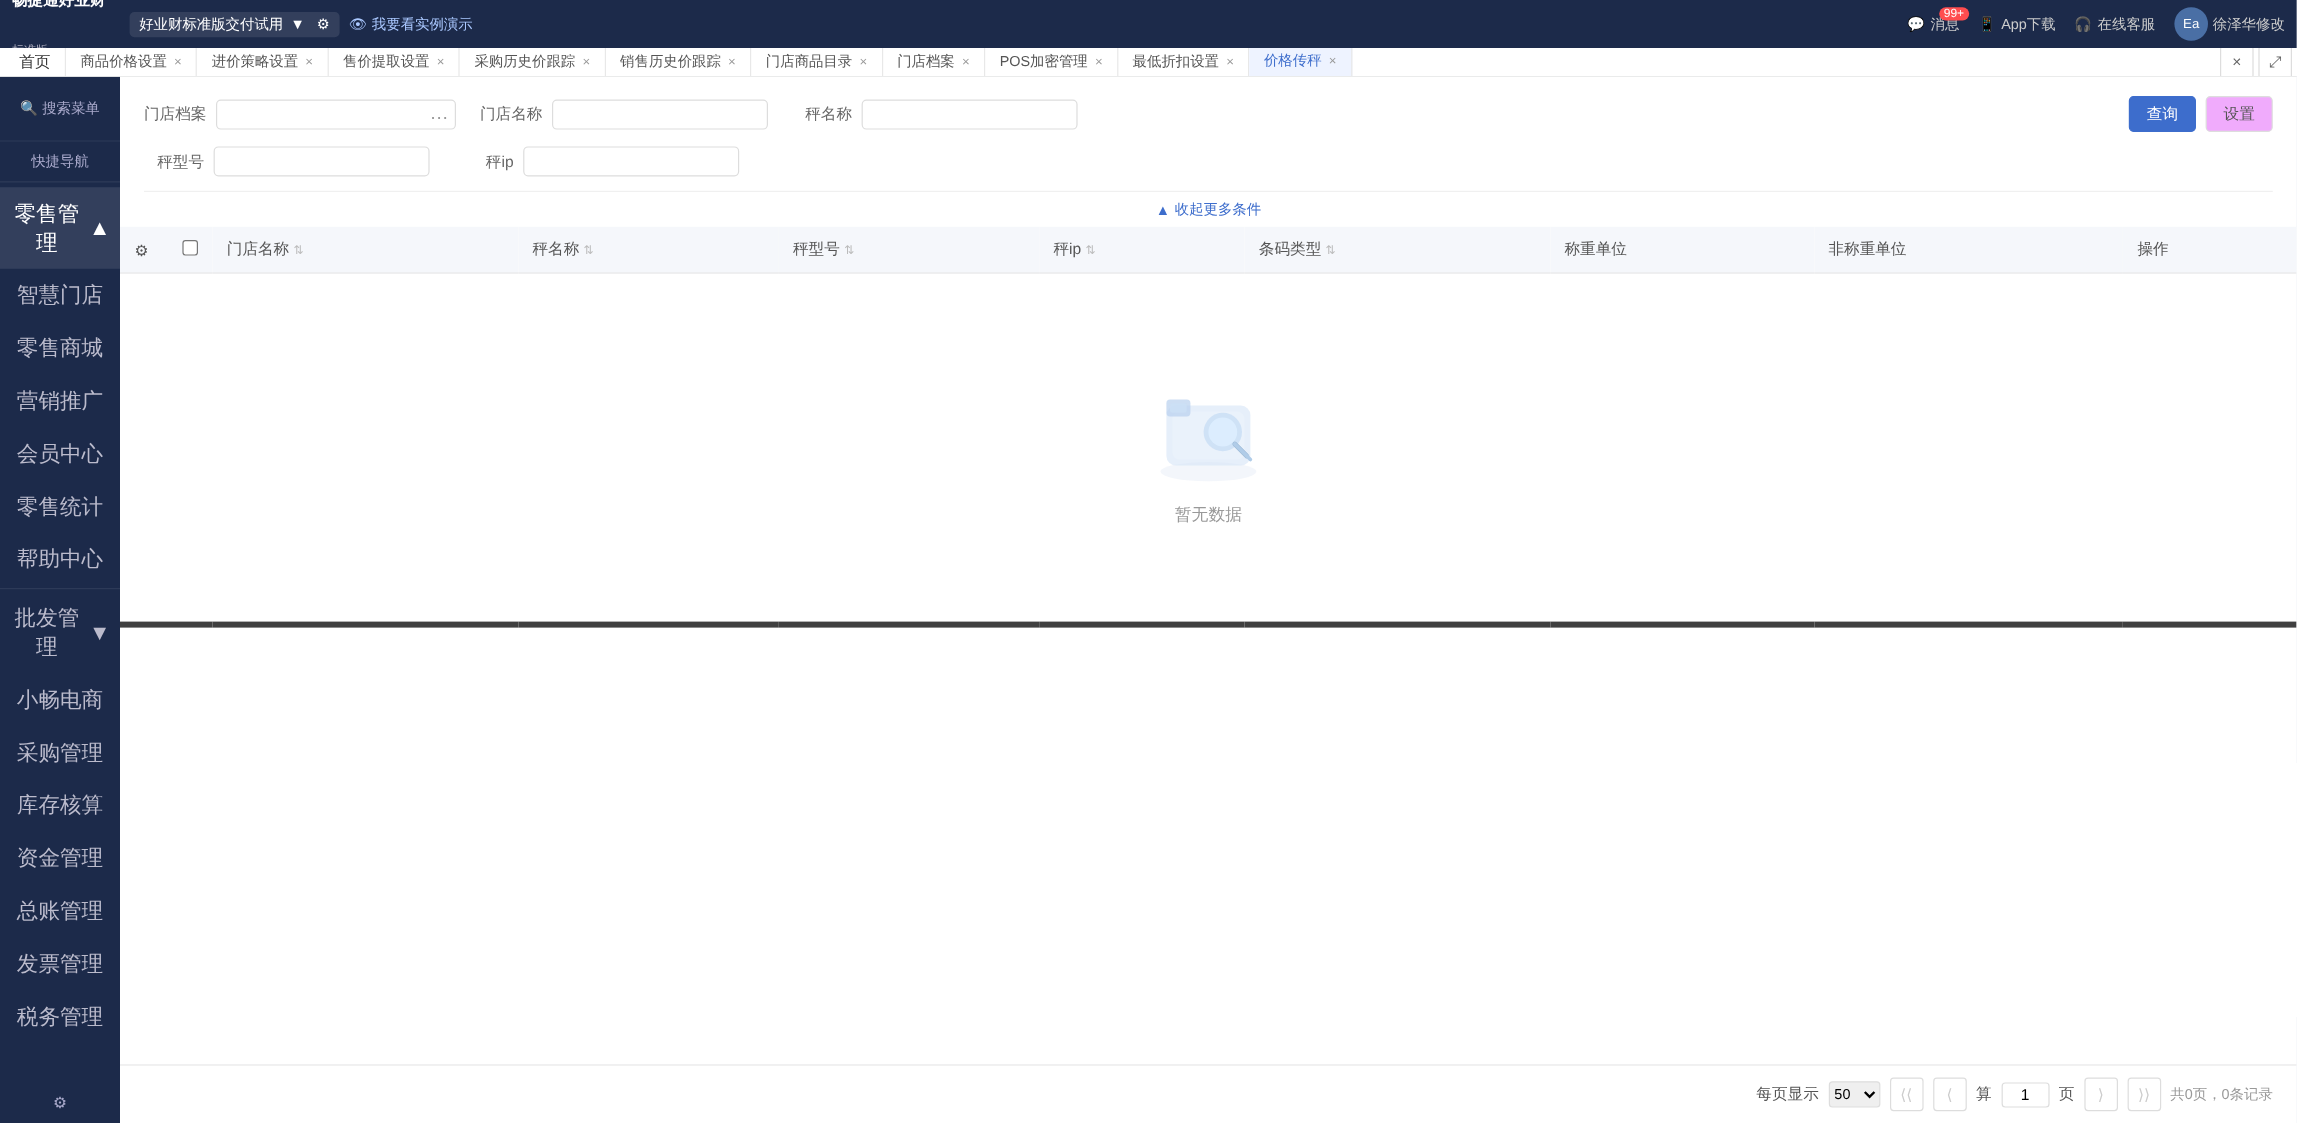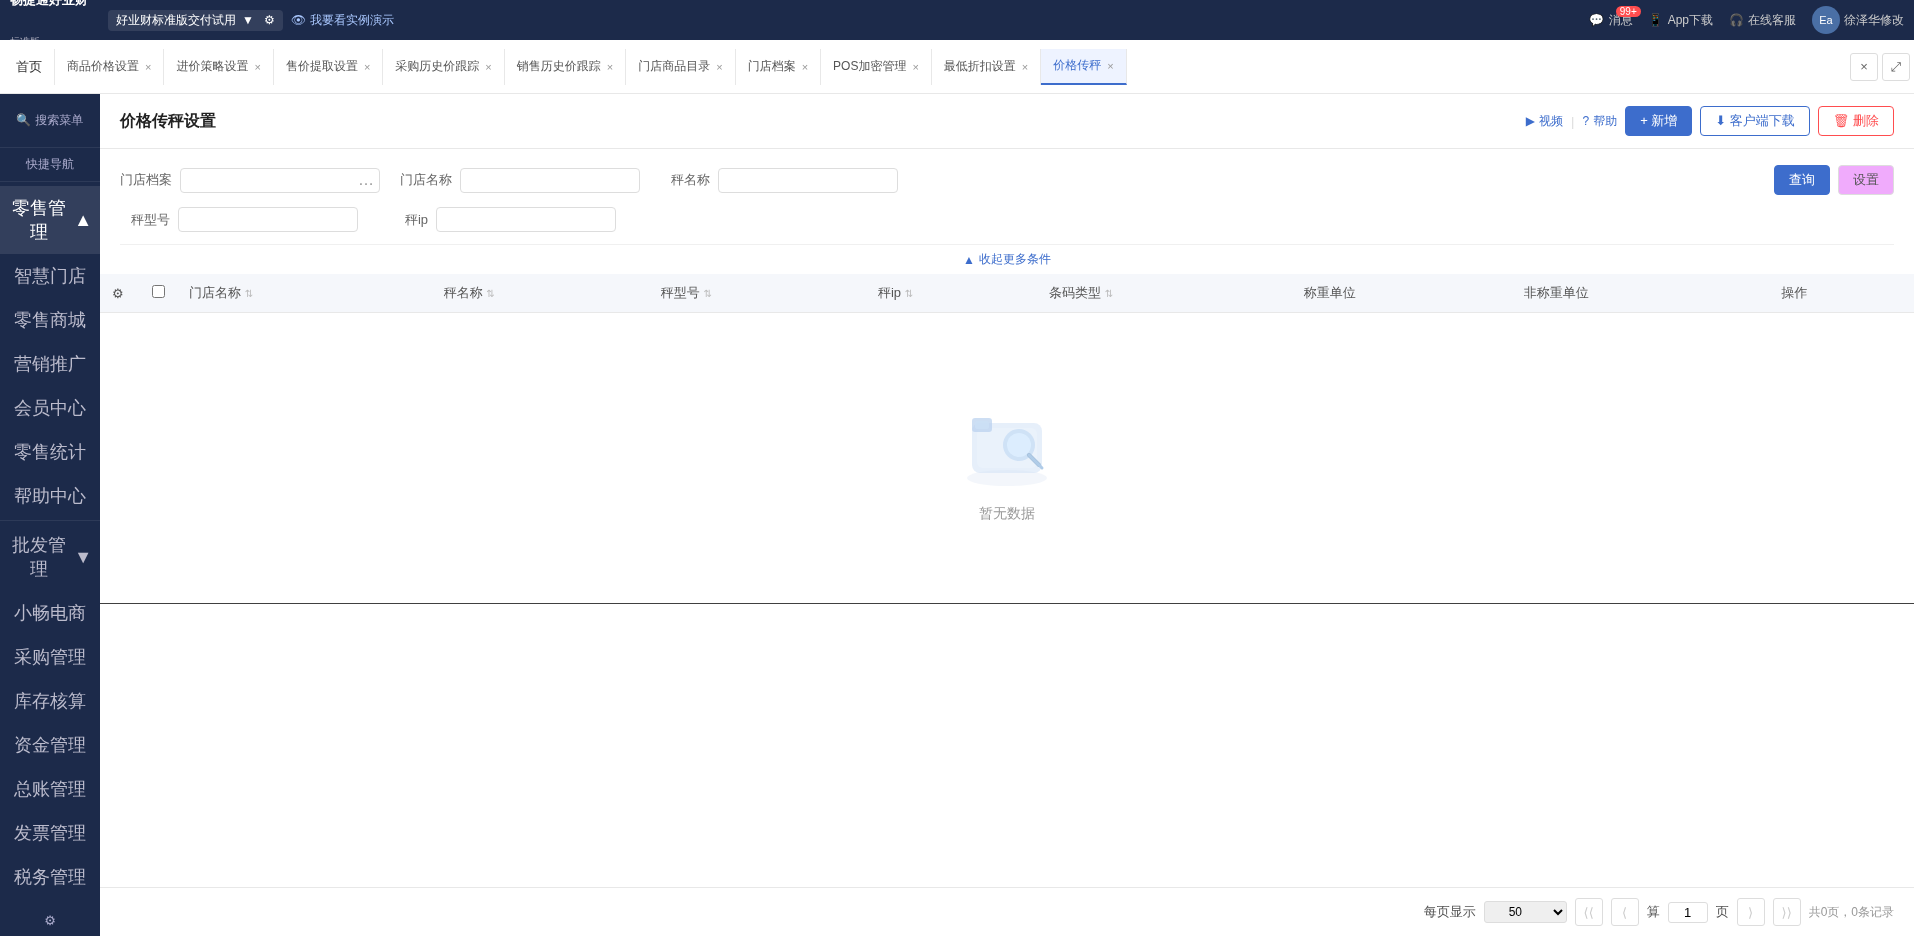--- a/index.html
+++ b/index.html
@@ -20,21 +20,21 @@
     }
     .demo-link { display: flex; align-items: center; gap: 4px; color: #aac8ff; font-size: 12px; cursor: pointer; }
     .top-bar-right { display: flex; align-items: center; gap: 16px; }
     .top-right-item { display: flex; align-items: center; gap: 4px; color: #ccc; font-size: 12px; cursor: pointer; position: relative; }
     .badge { background: #ff4d4f; color: #fff; border-radius: 10px; font-size: 10px; padding: 0 4px; position: absolute; top: -6px; right: -8px; }
     .avatar-circle { width: 28px; height: 28px; border-radius: 50%; background: #4a6fa5; display: flex; align-items: center; justify-content: center; color: #fff; font-size: 11px; }
 
     
     .tab-bar {
       display: flex; align-items: center; background: #fff; border-bottom: 1px solid #e8e8e8;
-      height: 54px; padding: 0 4px; flex-shrink: 0; overflow-x: auto; white-space: nowrap;
+      height: 24px; padding: 0 4px; flex-shrink: 0; overflow-x: auto; white-space: nowrap;
     }
     .tab-bar::-webkit-scrollbar { height: 3px; }
     .tab-item {
       display: inline-flex; align-items: center; padding: 0 12px; height: 36px;
       cursor: pointer; font-size: 12px; color: #555; border-right: 1px solid #e8e8e8;
       white-space: nowrap; gap: 4px;
     }
     .tab-item:first-child { font-size: 13px; color: #333; font-weight: 500; }
     .tab-item.active { color: #3d6dcc; background: #eef3ff; border-bottom: 2px solid #3d6dcc; }
     .tab-close { color: #999; font-size: 11px; cursor: pointer; margin-left: 2px; }
@@ -93,38 +93,38 @@
     .filter-collapse { display: flex; justify-content: center; align-items: center; padding: 6px 0; border-top: 1px solid #f0f0f0; color: #3d6dcc; font-size: 12px; cursor: pointer; gap: 4px; margin-top: 4px; }
 
     
     .table-wrapper { flex: 1; overflow: auto; background: #fff; margin: 0; }
     .data-table { width: 100%; border-collapse: collapse; }
     .data-table th {
       background: #f5f7fb; padding: 10px 12px; text-align: left; font-size: 13px;
       color: #555; border-bottom: 1px solid #e8e8e8; white-space: nowrap; font-weight: 500;
     }
     .data-table th.has-sort { cursor: pointer; }
-    .data-table td { padding: 0 12px; font-size: 13px; color: #333; border-bottom: 1px solid #404040; }
+    .data-table td { padding: 0 12px; font-size: 13px; color: #333; border-bottom: 5px solid #404040; }
     .sort-icon { color: #bbb; font-size: 10px; }
     .th-gear { width: 40px; text-align: center; }
     .th-checkbox { width: 36px; text-align: center; }
 
     
     .empty-state { display: flex; flex-direction: column; align-items: center; justify-content: center; padding: 80px 0; }
     .empty-icon { width: 120px; height: 100px; }
     .empty-text { color: #999; font-size: 14px; margin-top: 12px; }
 
     
     .pagination {
       display: flex; align-items: center; justify-content: flex-end;
       padding: 10px 20px; background: #fff; border-top: 1px solid #e8e8e8;
       font-size: 13px; color: #555; gap: 8px; flex-shrink: 0;
     }
     .page-size-select {
-      border: 1px solid #ddd; border-radius: 3px; padding: 2px 20px; font-size: 12px; cursor: pointer;
+      border: 1px solid #ddd; border-radius: 3px; padding: 2px 0; font-size: 12px; cursor: pointer;
     }
     .page-nav-btn { width: 28px; height: 28px; border: 1px solid #ddd; border-radius: 3px; display: flex; align-items: center; justify-content: center; cursor: pointer; color: #555; background: #fff; font-size: 13px; }
     .page-nav-btn:disabled, .page-nav-btn.disabled { color: #ccc; cursor: not-allowed; }
     .page-num-input { width: 40px; border: 1px solid #ddd; border-radius: 3px; padding: 2px 4px; text-align: center; font-size: 13px; }
     .page-info { color: #999; font-size: 12px; }
   </style>
 </head>
 <body>
 
 <div class="top-bar">
@@ -274,43 +274,20 @@
       </div>
       <div class="sidebar-item">
         <span>税务管理</span>
       </div>
     </div>
     <div class="sidebar-gear">⚙</div>
   </div>
 
   <div class="content-area">
 
-    <div class="page-header">
-      <div class="page-title">价格传秤设置</div>
-      <div class="page-actions">
-        <div class="action-link">
-          <span>▶</span>
-          <span>视频</span>
-        </div>
-        <span class="divider-v">|</span>
-        <div class="action-link">
-          <span>?</span>
-          <span>帮助</span>
-        </div>
-        <button class="btn btn-primary">
-          <span>+ 新增</span>
-        </button>
-        <button class="btn btn-download">
-          <span>⬇ 客户端下载</span>
-        </button>
-        <button class="btn btn-danger">
-          <span>🗑 删除</span>
-        </button>
-      </div>
-    </div>
 
     <div class="filter-form">
       <div class="filter-row">
         <div class="filter-item">
           <span class="filter-label">门店档案</span>
           <div class="filter-input-with-btn">
             <input class="filter-input filter-input-wide" type="text" style="">
             <span class="filter-input-ellipsis">…</span>
           </div>
         </div>

